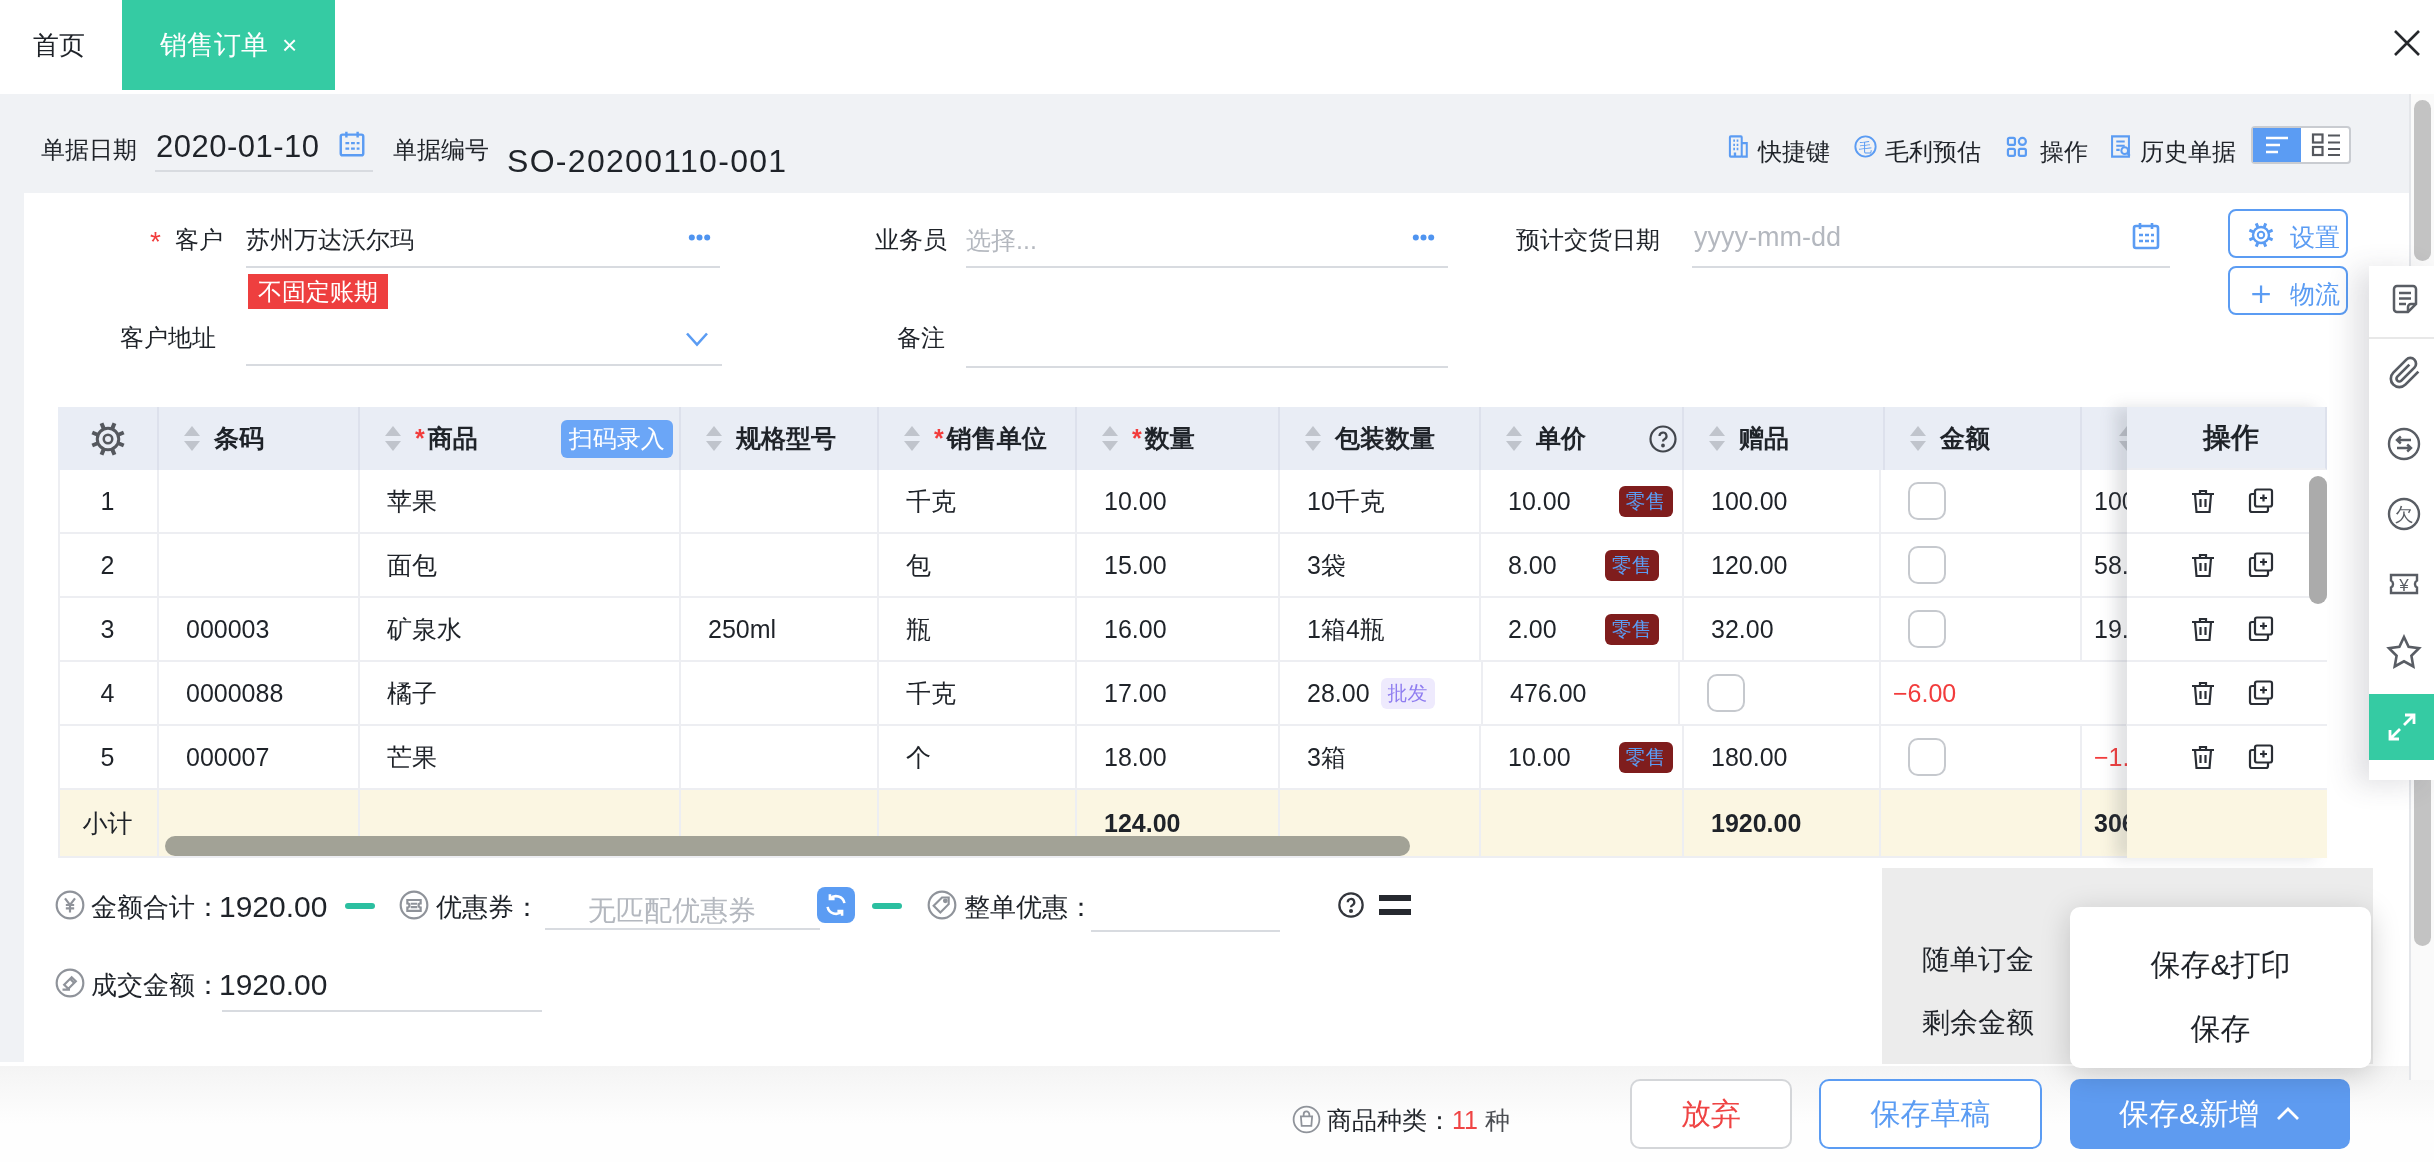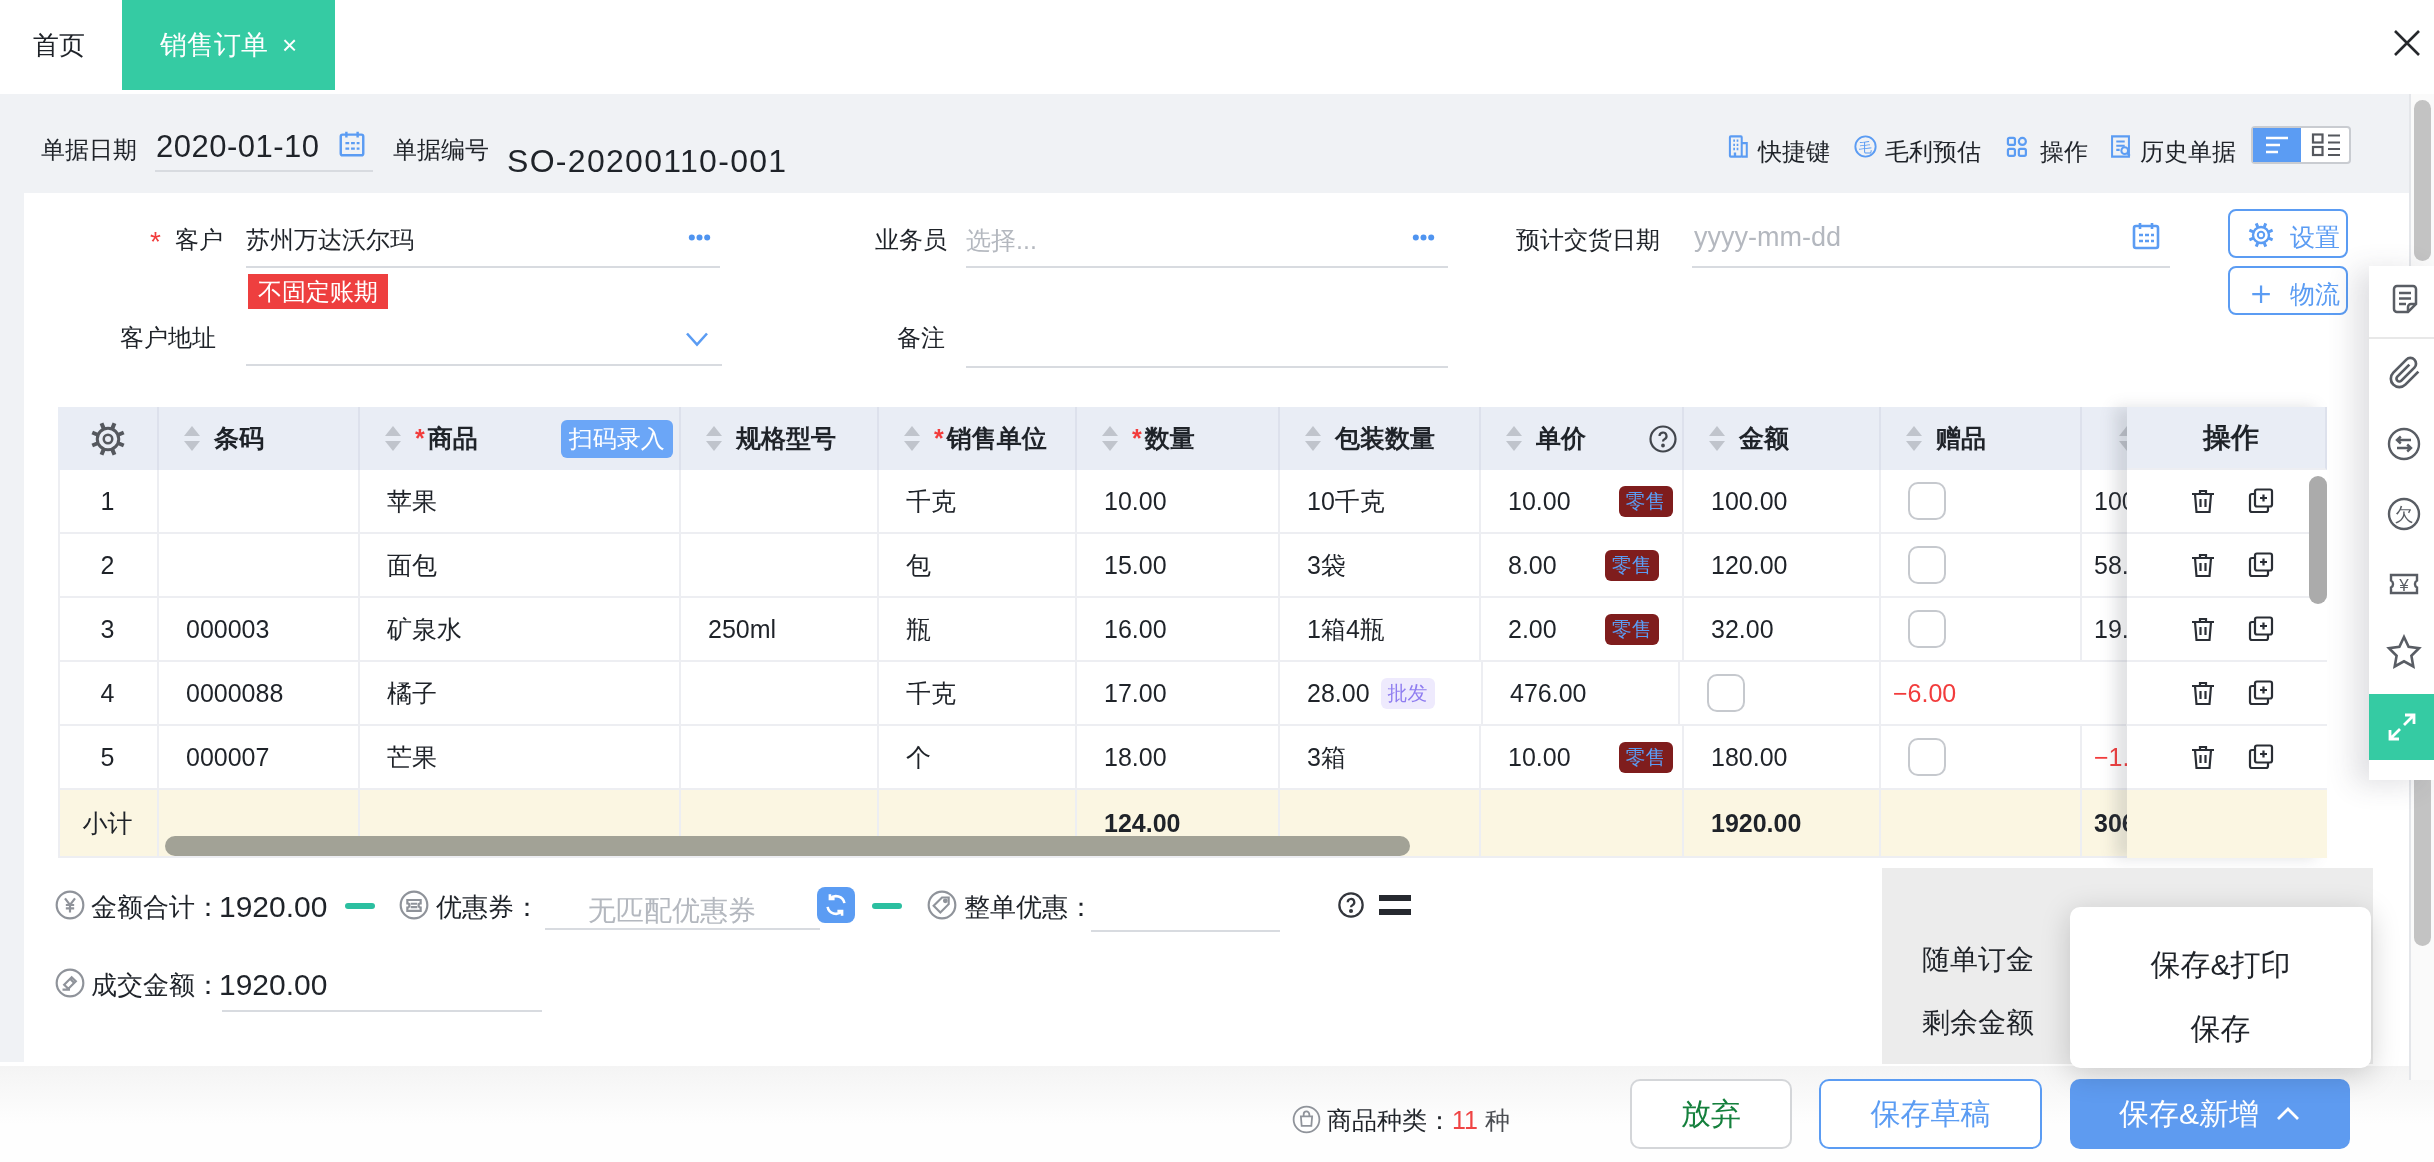--- a/index.html
+++ b/index.html
@@ -62,21 +62,21 @@
 #hscroll { position:absolute; left:165px; top:836px; width:1245px; height:20px; border-radius:10px; background:#a2a296; }
 #vscroll-tbl { position:absolute; left:2309px; top:476px; width:18px; height:128px; border-radius:9px; background:#ababab; }
 .dash { position:absolute; width:30px; height:6px; background:#2bbfa0; border-radius:3px; }
 
 
 #setpanel { position:absolute; left:1882px; top:868px; width:491px; height:196px; background:#ececec; }
 
 
 #footer { position:absolute; left:0; top:1066px; width:2434px; height:96px; background:linear-gradient(#f4f4f4,#fefefe 60%); }
 .btn { position:absolute; top:1079px; height:70px; border-radius:10px; font-size:30px; display:flex; align-items:center; justify-content:center; }
-#btn-cancel { left:1630px; width:162px; border:2px solid #d4d6d9; background:#fff; color:#15803d; }
+#btn-cancel { left:1630px; width:162px; border:2px solid #d4d6d9; background:#fff; color:#ef4444; }
 #btn-draft { left:1819px; width:223px; border:2px solid #5b9cf3; background:#fff; color:#5b9cf3; }
 #btn-save { left:2070px; width:280px; background:#5e9bf0; color:#fff; }
 
 
 #popup { position:absolute; left:2070px; top:907px; width:301px; height:161px; background:#fff; box-shadow:0 6px 30px rgba(0,0,0,0.18); font-size:30px; border-radius:10px; }
 
 
 #scrollcol { position:absolute; left:2409px; top:94px; width:25px; height:986px; background:#fafafa; border-left:2px solid #e4e6ea; }
 #thumb1 { position:absolute; left:2414px; top:100px; width:17px; height:161px; background:#c3c3c3; border-radius:9px; }
 #thumb2 { position:absolute; left:2414px; top:762px; width:17px; height:184px; background:#c3c3c3; border-radius:9px; }
@@ -231,28 +231,28 @@
     <div class="cell c7"><span class="sort">
           <i class="up"></i>
           <i class="dn"></i>
         </span>单价
       <svg style="margin-left:62px;" width="30" height="30" viewBox="0 0 30 30" fill="none" stroke="#42464d" stroke-width="2.2">
           <circle cx="15" cy="15" r="12.5"></circle>
           <path d="M11.5 12a3.5 3.5 0 1 1 5 3.2c-1.2.6-1.5 1.3-1.5 2.3"></path>
           <circle cx="15" cy="21.5" r="0.8" fill="#42464d"></circle>
         </svg>
     </div>
+    <div class="cell c9"><span class="sort">
+          <i class="up"></i>
+          <i class="dn"></i>
+        </span>赠品</div>
     <div class="cell c8"><span class="sort">
           <i class="up"></i>
           <i class="dn"></i>
         </span>金额</div>
-    <div class="cell c9"><span class="sort">
-          <i class="up"></i>
-          <i class="dn"></i>
-        </span>赠品</div>
     <div class="cell c10">
         <span class="sort">
           <i class="up"></i>
           <i class="dn"></i>
         </span>
       </div>
   </div>
   <div class="trow" style="top:63px;">
     <div class="cell c0">1</div>
       <div class="cell c1"></div>

